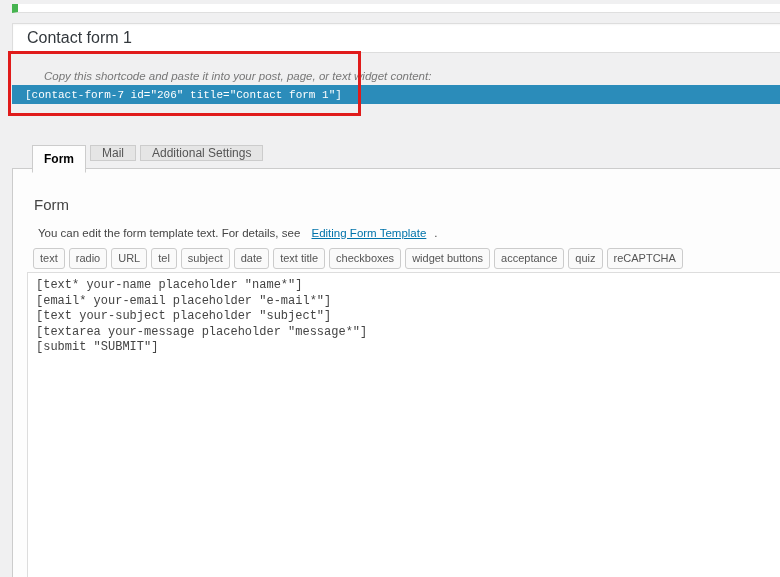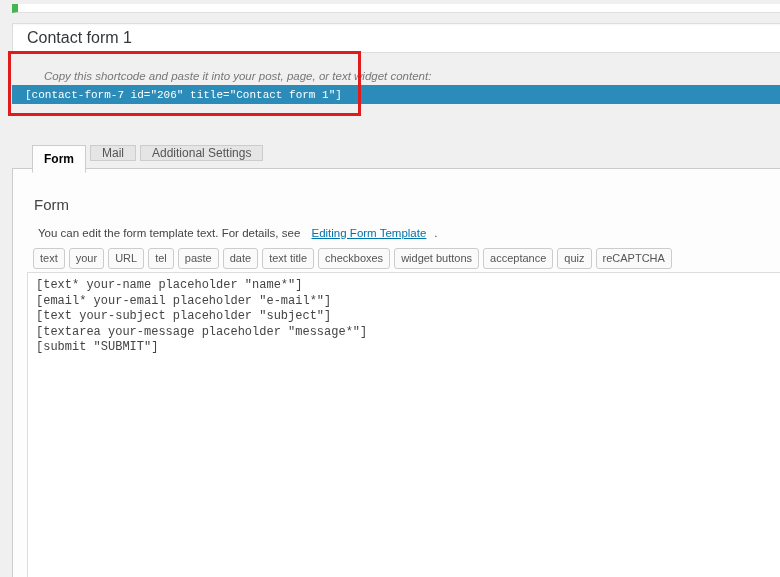--- a/index.html
+++ b/index.html
@@ -144,24 +144,24 @@
   <div class="tab">Mail</div>
   <div class="tab">Additional Settings</div>
 </div>
 
 <div class="panel">
   <div class="panel-heading">Form</div>
   <div class="panel-desc"><span>You can edit the form template text. For details, see </span><a>Editing Form Template</a><span>.</span></div>
 
   <div class="tag-row">
     <button class="tag-btn">text</button>
-    <button class="tag-btn">your</button>
+    <button class="tag-btn">radio</button>
     <button class="tag-btn">URL</button>
     <button class="tag-btn">tel</button>
-    <button class="tag-btn">paste</button>
+    <button class="tag-btn">subject</button>
     <button class="tag-btn">date</button>
     <button class="tag-btn">text title</button>
     <button class="tag-btn">checkboxes</button>
     <button class="tag-btn">widget buttons</button>
     <button class="tag-btn">acceptance</button>
     <button class="tag-btn">quiz</button>
     <button class="tag-btn">reCAPTCHA</button>
 
   </div>
 

